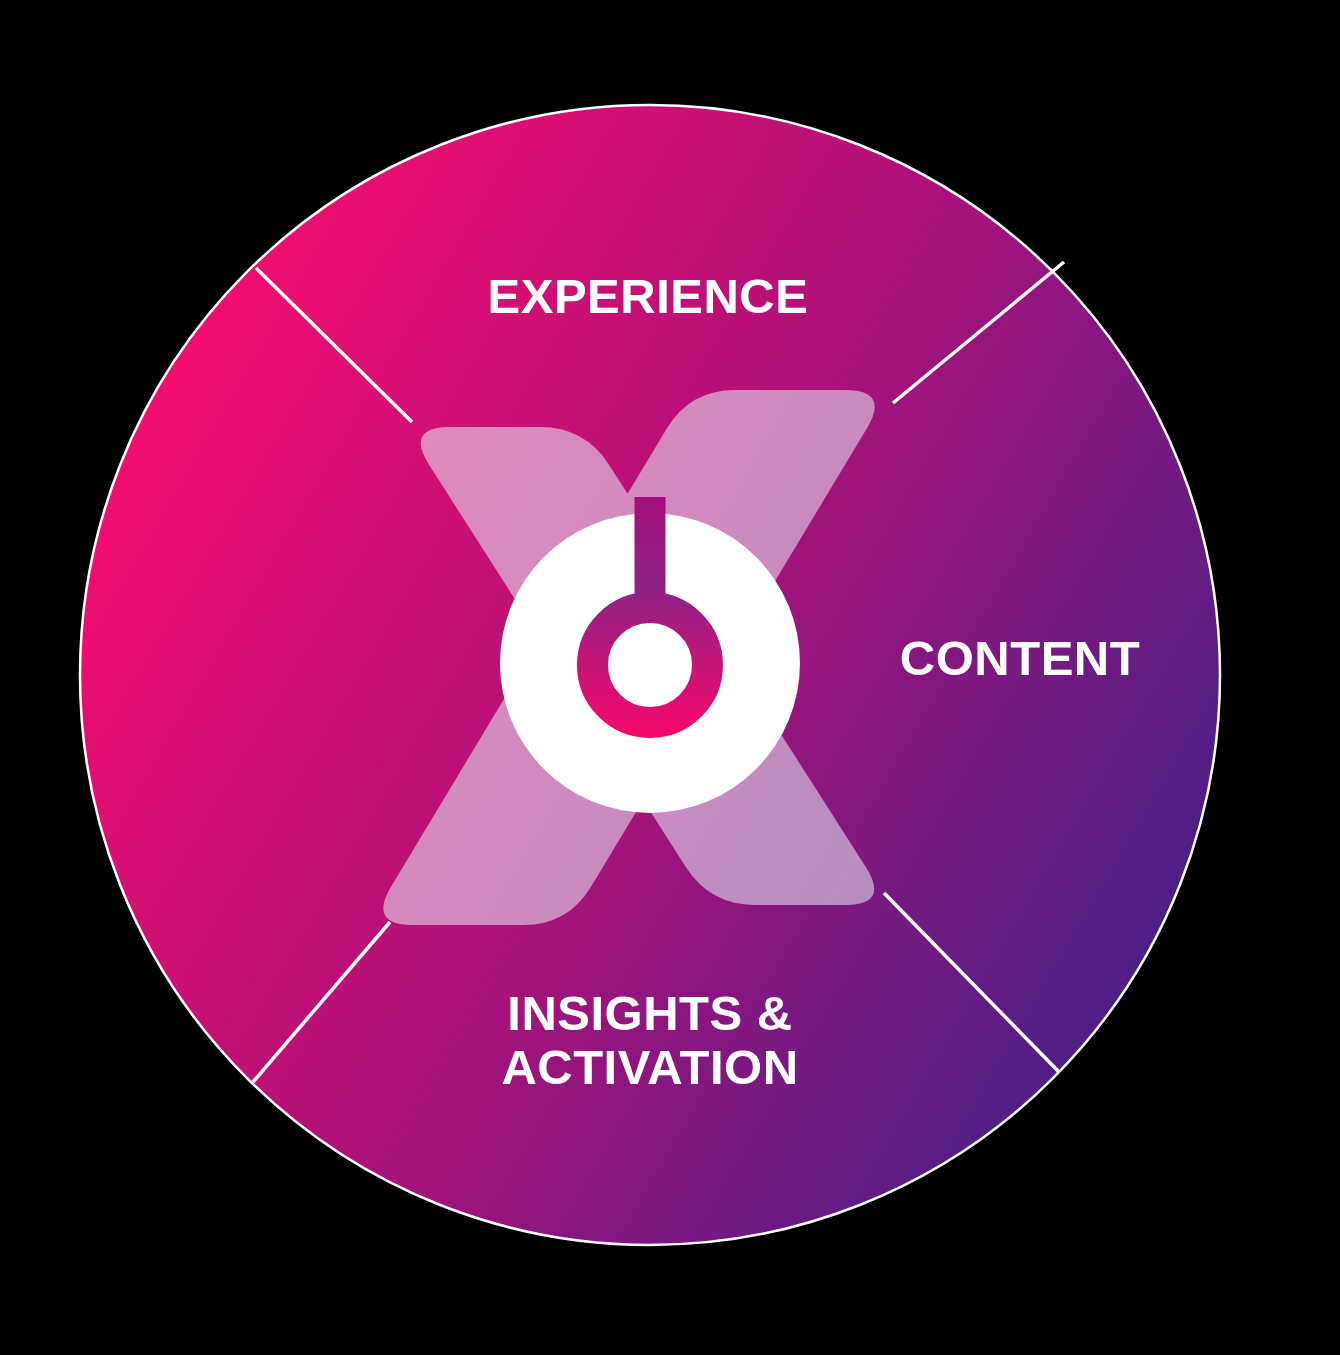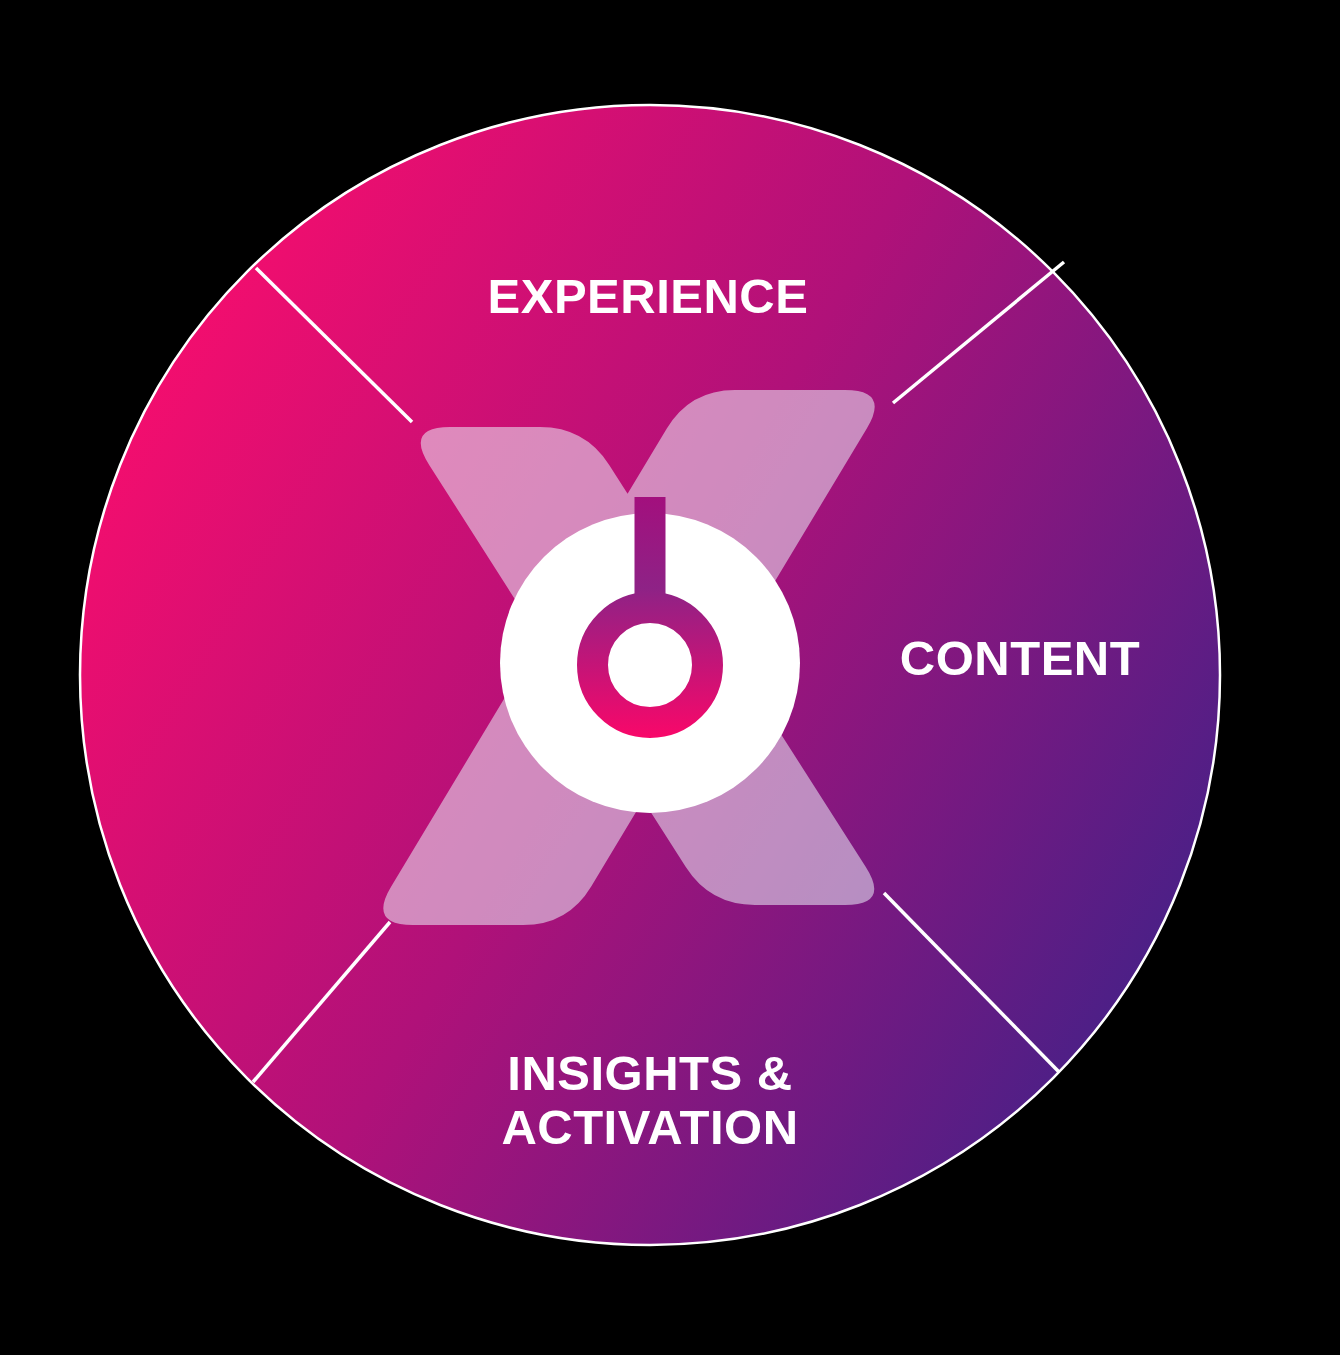--- a/index.html
+++ b/index.html
@@ -28,21 +28,21 @@
     font-weight: 700;
     font-size: 49px;
     letter-spacing: 0.5px;
     white-space: nowrap;
     text-align: center;
   }
   .label-top    { left: 648px; top: 296px; }
   .label-left   { left: 280px; top: 658px; }
   .label-right  { left: 988px; top: 658px; margin-left: 32px; }
   .label-bottom {
-    left: 650px; top: 1100px;
+    left: 650px; top: 1040px;
     white-space: normal;
     width: 440px;
     line-height: 54px;
   }
 </style>
 </head>
 <body>
 
 <div class="stage">
 

